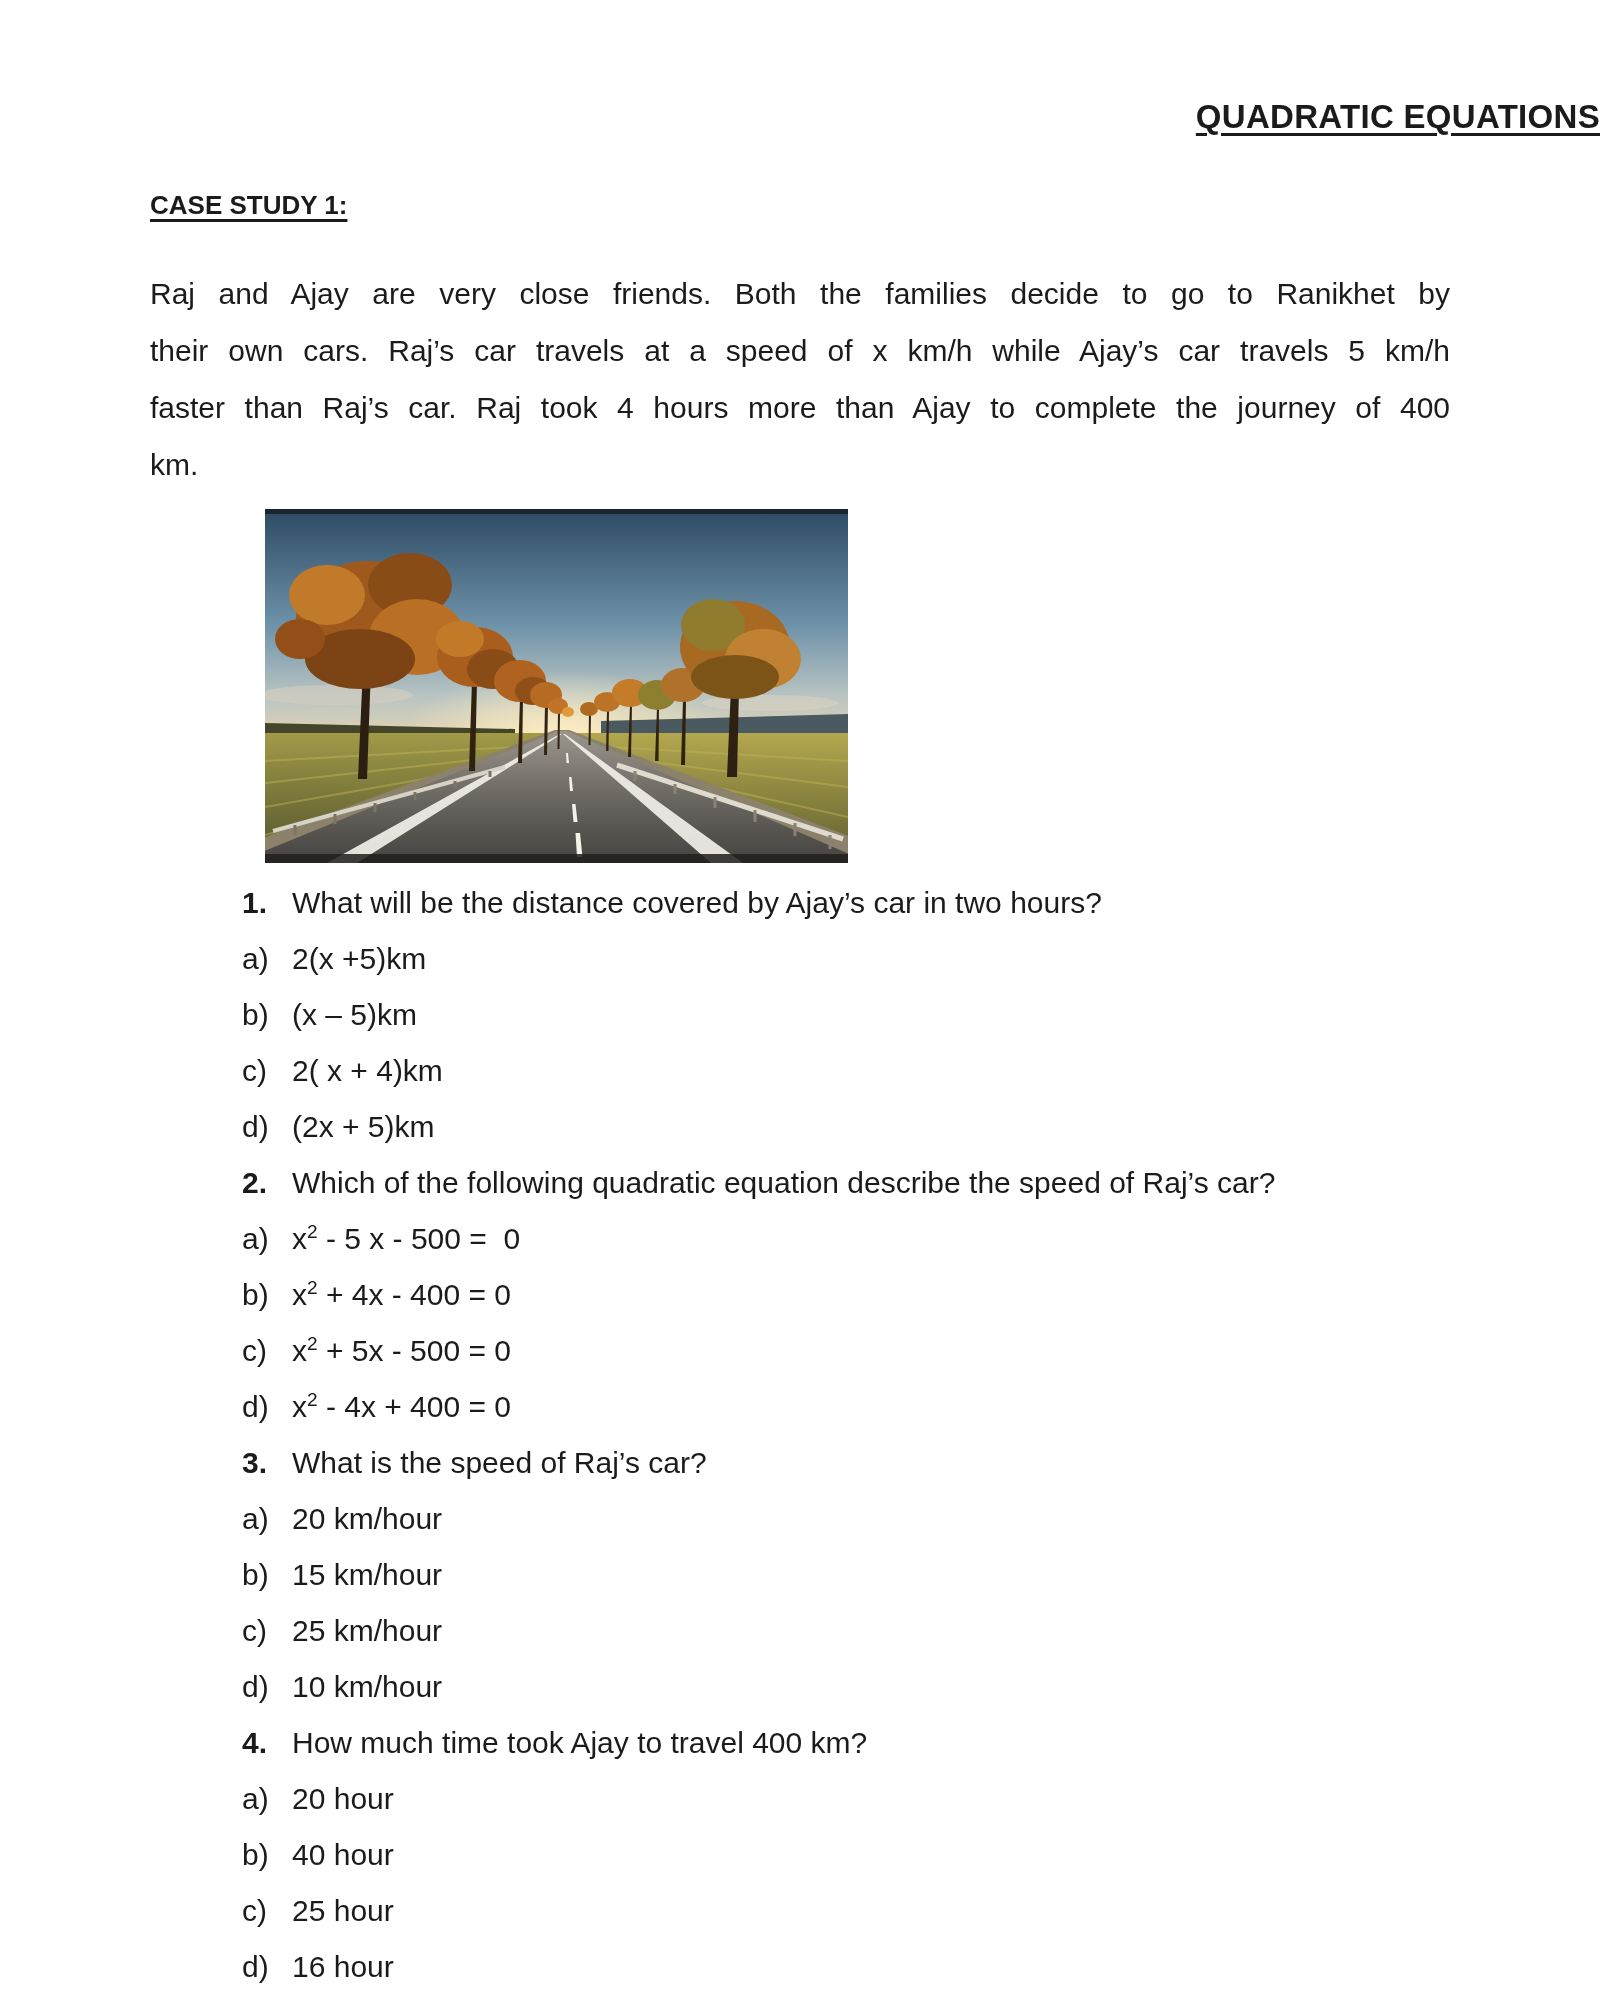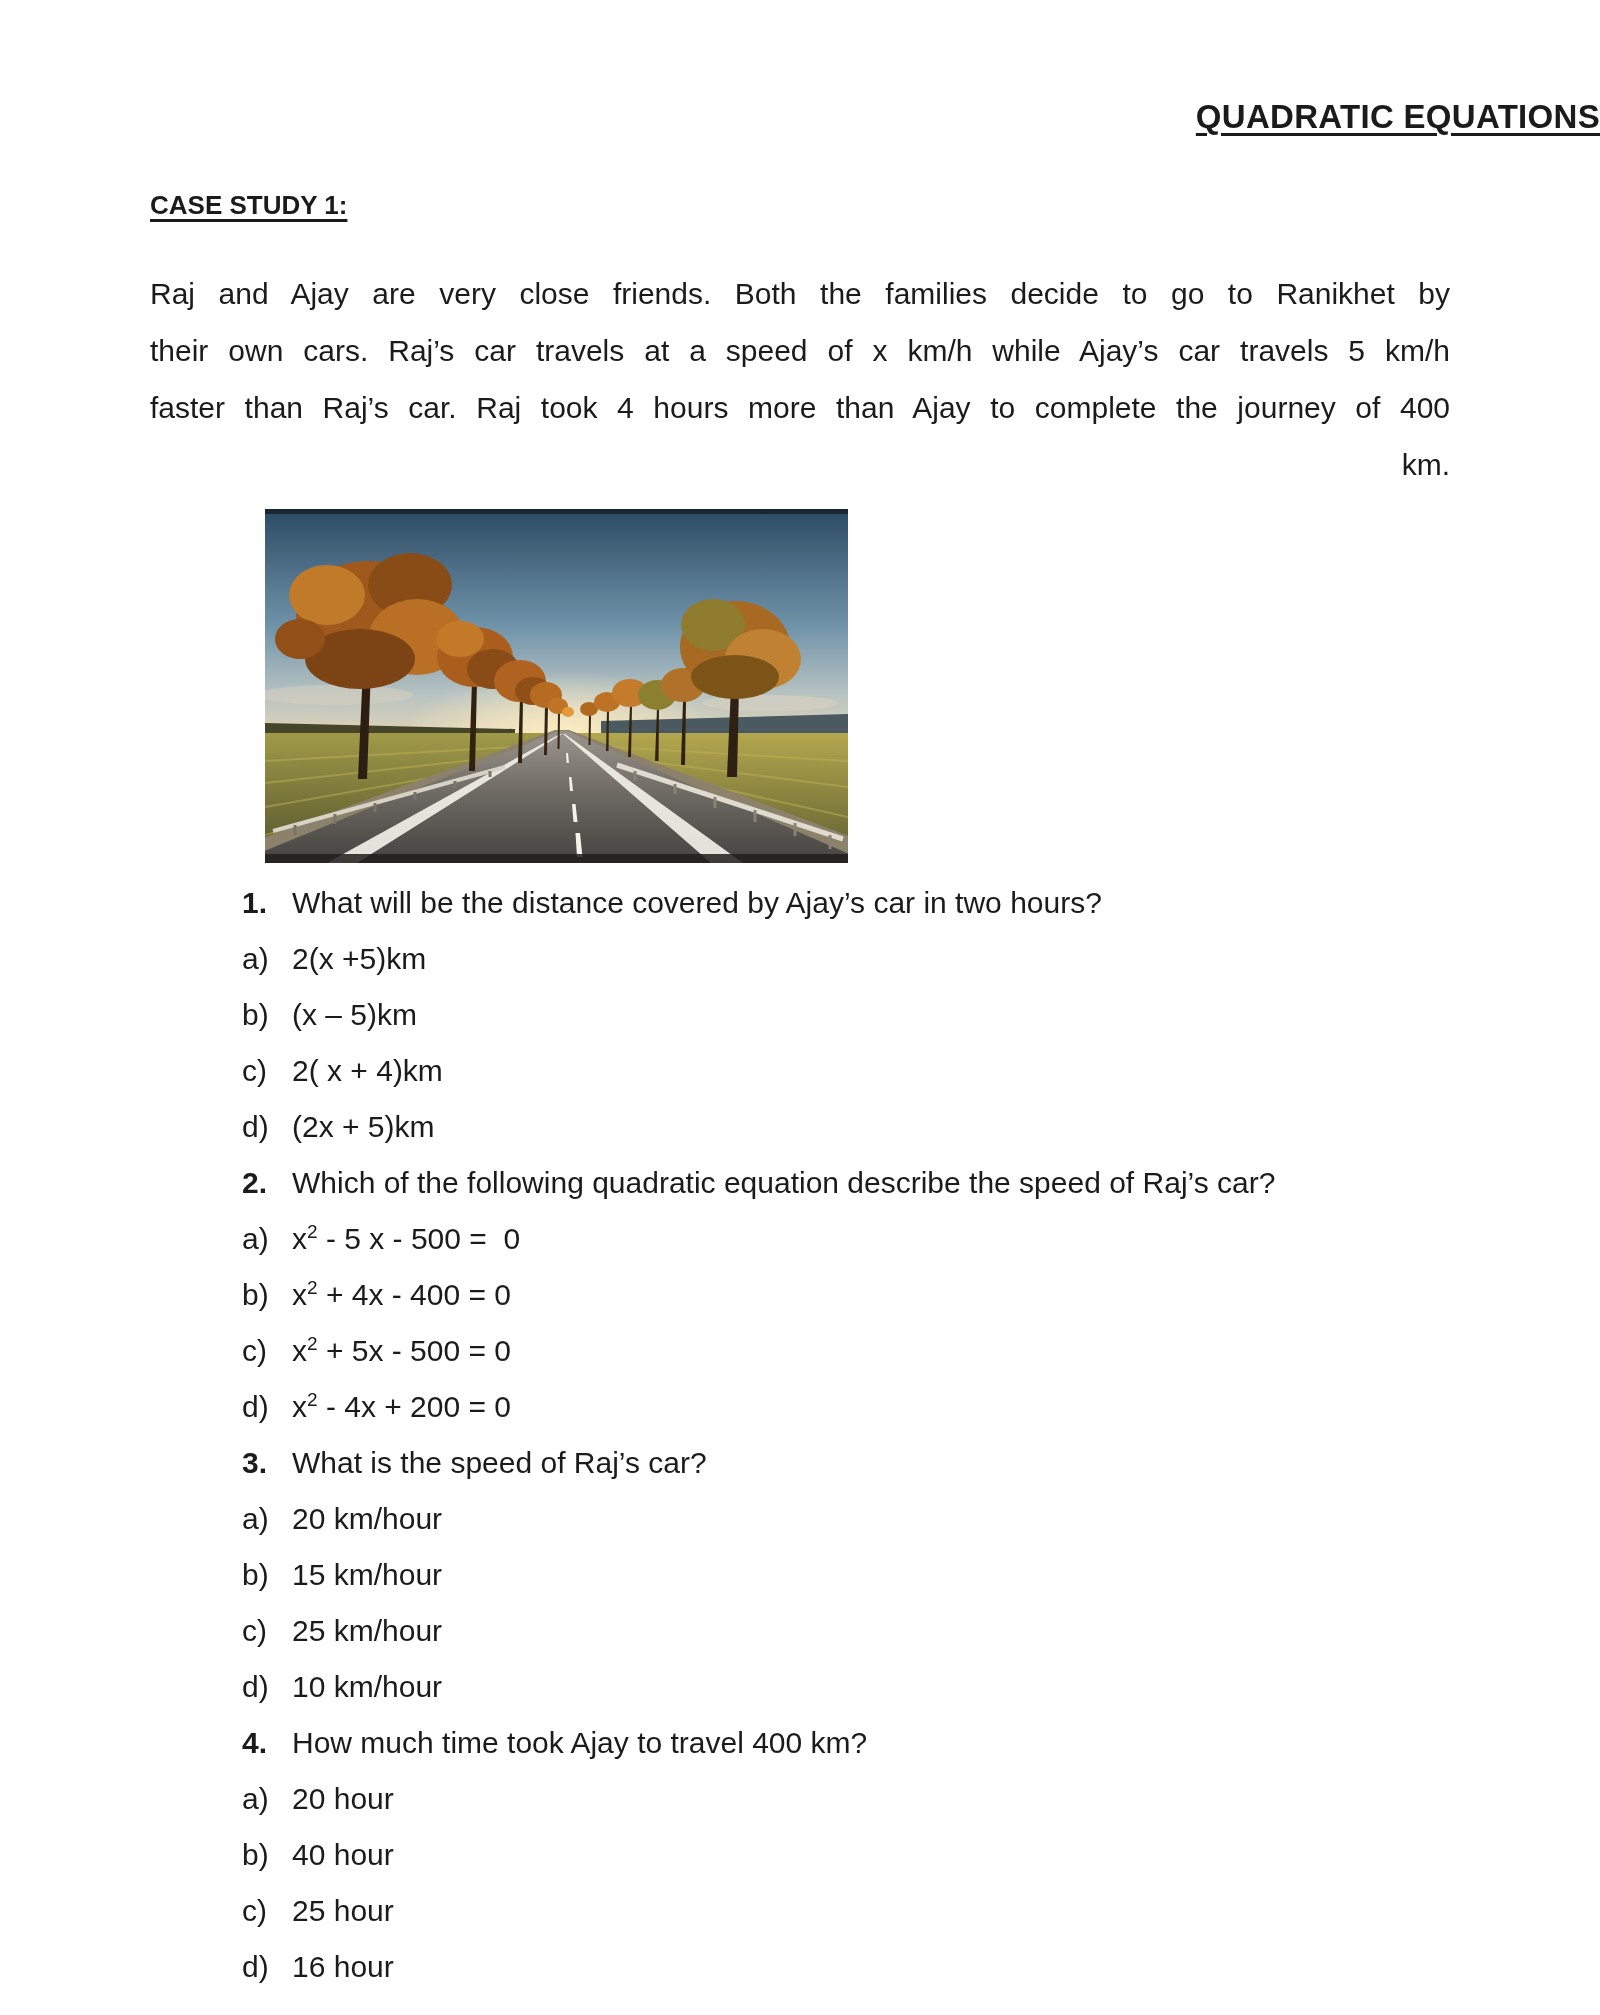--- a/index.html
+++ b/index.html
@@ -31,21 +31,21 @@
     width:fit-content;
   }
 
   .intro {
     margin:40px 150px 0 150px;
     font-size:30px; line-height:57px;
     width:1300px;
   }
   .intro-line { text-align:justify; }
   .intro-line.j { text-align-last:justify; text-justify:inter-word; }
-  .intro-line.last { text-align:right; white-space:pre-wrap; }
+  .intro-line.last { text-align:left; white-space:pre-wrap; }
 
   .photo {
     margin:16px 0 0 265px;
     width:583px; height:354px;
     line-height:0;
   }
 
   .questions { margin:12px 0 0 150px; }
   .row { display:flex; font-size:30px; line-height:56px; }
   .marker { margin-left:92px; width:50px; flex:0 0 50px; }
@@ -226,21 +226,21 @@
     <div class="row">
       <span class="marker">b)</span>
       <span class="text"><span>x</span><sup class="sup">2</sup><span> + 4x - 400 = 0</span></span>
     </div>
     <div class="row">
       <span class="marker">c)</span>
       <span class="text"><span>x</span><sup class="sup">2</sup><span> + 5x - 500 = 0</span></span>
     </div>
     <div class="row">
       <span class="marker">d)</span>
-      <span class="text"><span>x</span><sup class="sup">2</sup><span> - 4x + 200 = 0</span></span>
+      <span class="text"><span>x</span><sup class="sup">2</sup><span> - 4x + 400 = 0</span></span>
     </div>
 
     <div class="row">
       <span class="marker qnum">3.</span>
       <span class="text">What is the speed of Raj’s car?</span>
     </div>
     <div class="row">
       <span class="marker">a)</span>
       <span class="text">20 km/hour</span>
     </div>

